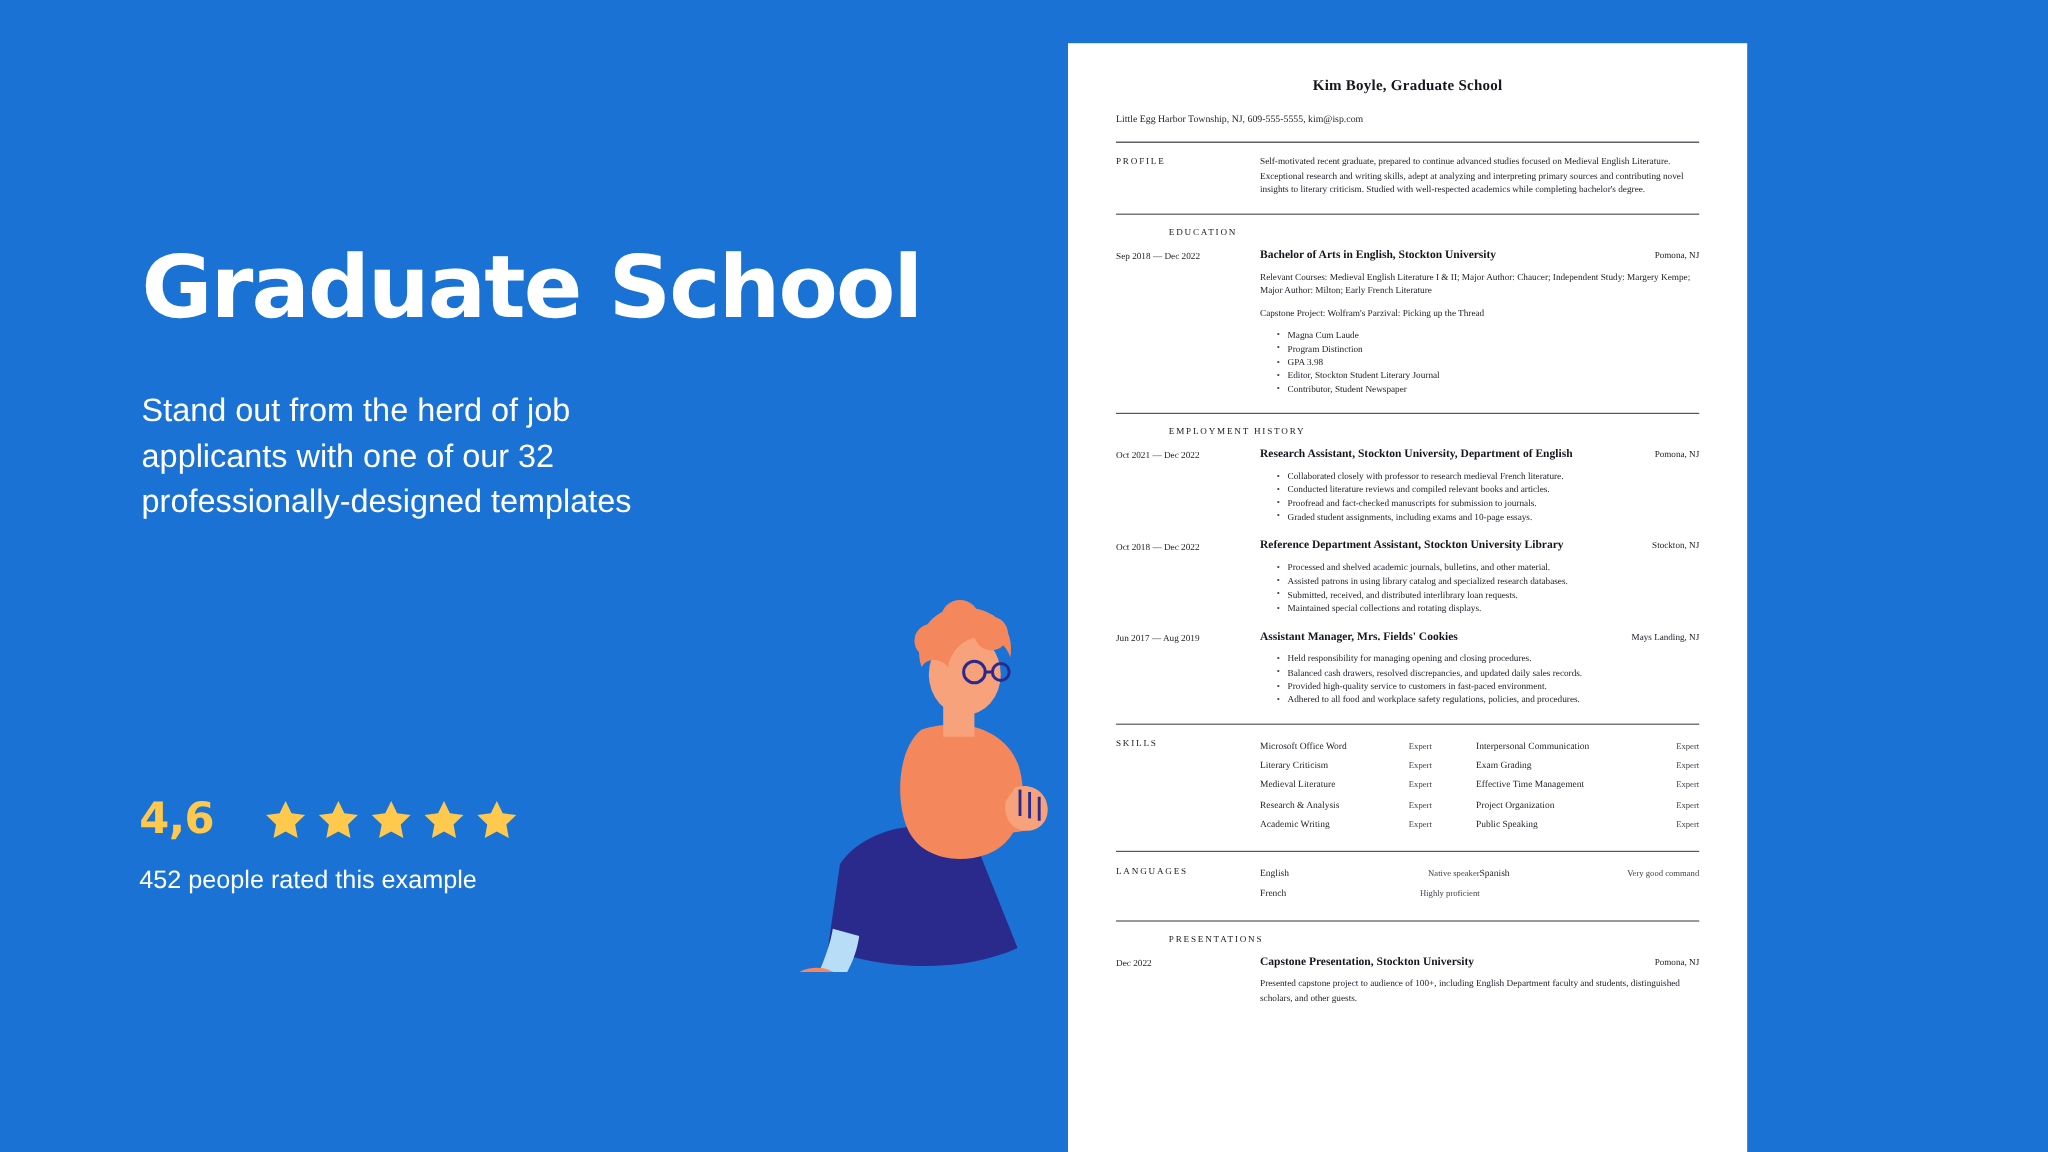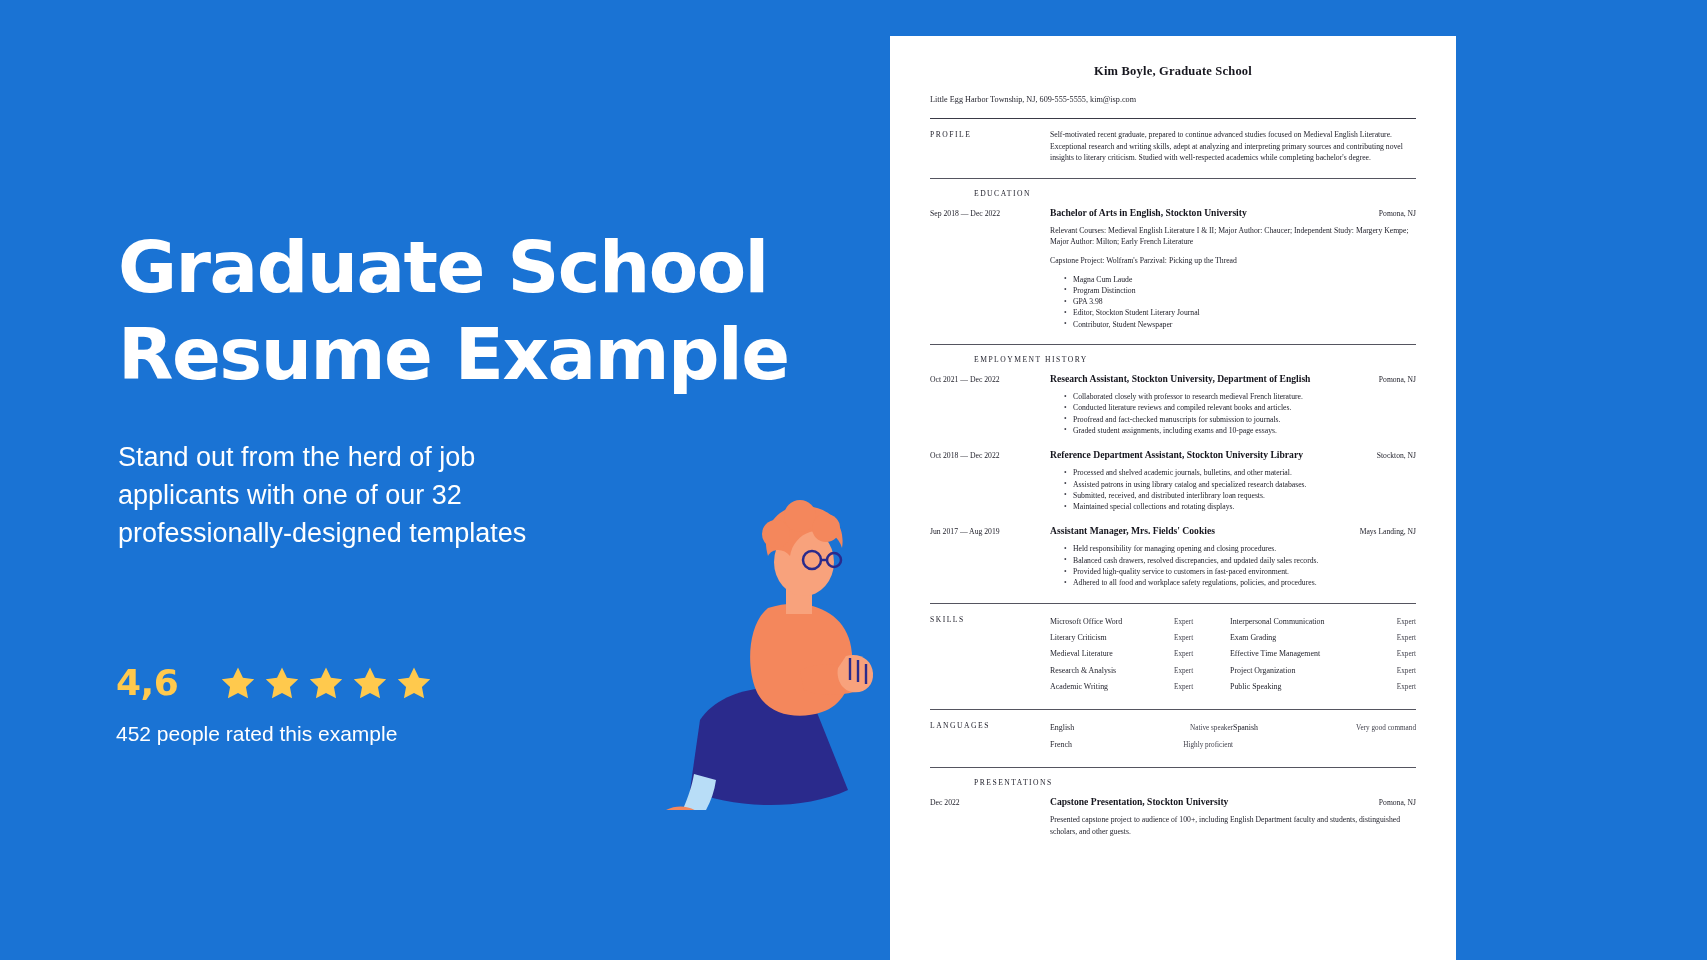--- a/index.html
+++ b/index.html
@@ -16,21 +16,20 @@
     left: 118px; top: 196px;
     width: 680px;
   }
   .promo-title {
     font-family: "DejaVu Sans", sans-serif;
     font-weight: 700;
     font-size: 72px;
     line-height: 87px;
     letter-spacing: -1.5px;
     color: #ffffff;
-    margin-top: 28px;
   }
   .promo-sub {
     margin-top: 40px;
     font-family: "Liberation Sans", sans-serif;
     font-size: 27px;
     line-height: 38px;
     color: #ffffff;
     font-weight: 400;
     max-width: 420px;
   }
@@ -188,21 +187,20 @@
   }
   .lang-name { font-size: 7.9px; color: #1e1e28; line-height: 16.5px; }
   .lang-level { font-size: 7.2px; color: #42424d; line-height: 16.5px; text-align: right; }
 </style>
 </head>
 <body>
 
 <div class="promo">
   <div class="promo-title">
     <div>Graduate School</div>
-    <div>Resume Example</div>
   </div>
   <div class="promo-sub">Stand out from the herd of job applicants with one of our 32 professionally-designed templates</div>
 </div>
 
 <div class="rating-row">
   <span class="rating-score">4,6</span>
   <span class="stars">
     <span class="star">
       <svg viewBox="0 0 24 24" width="36" height="36">
           <polygon fill="#ffc94d" points="12,1.6 15.3,8.5 22.8,9.5 17.3,14.7 18.7,22.2 12,18.6 5.3,22.2 6.7,14.7 1.2,9.5 8.7,8.5"></polygon>

